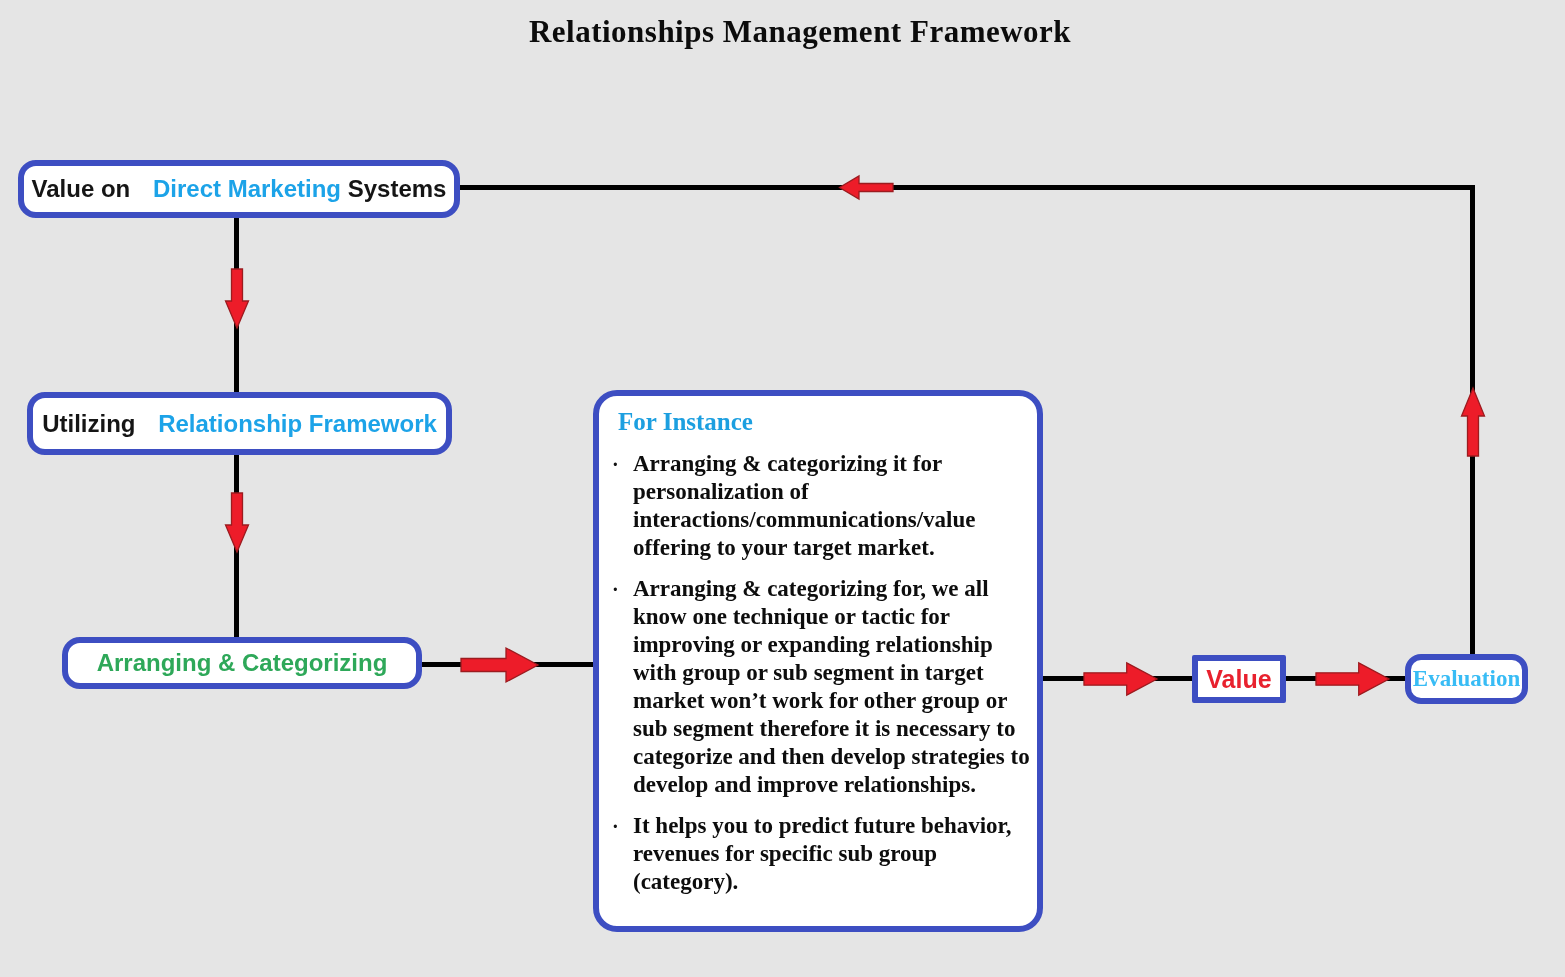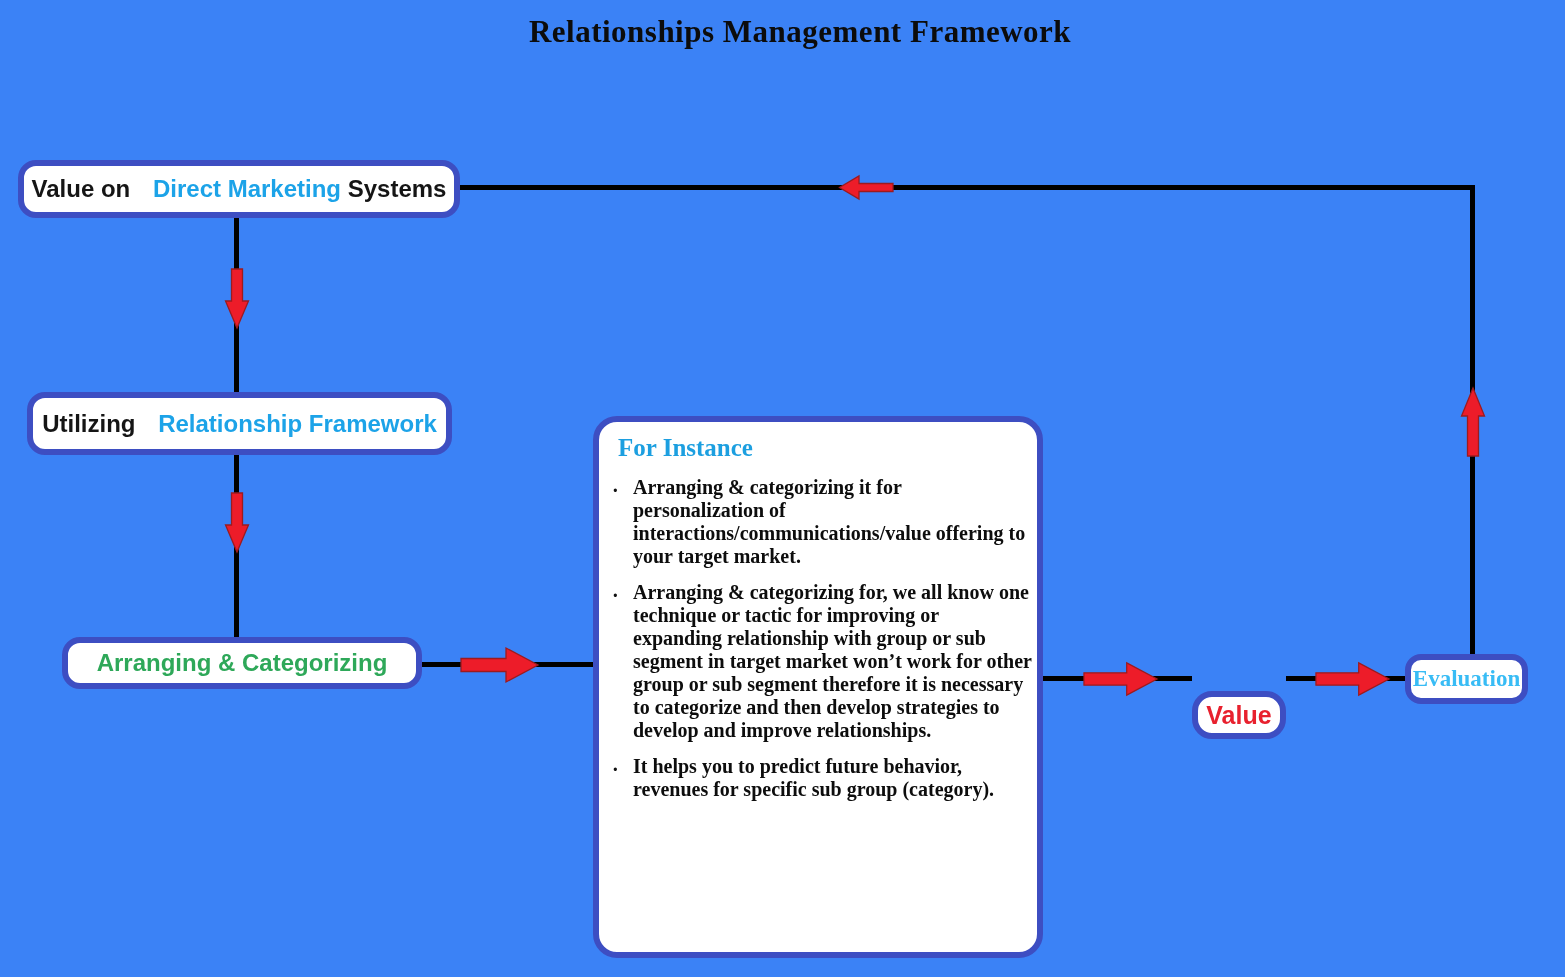--- a/index.html
+++ b/index.html
@@ -1,19 +1,19 @@
 <!DOCTYPE html>
 <html><head>
 <meta charset="utf-8">
 <style>
   html, body { margin: 0; padding: 0; background: #ffffff; }
   #canvas {
     position: relative;
     width: 1565px; height: 977px;
-    background: #3b82f6;
+    background: #e5e5e5;
     font-family: "Liberation Sans", sans-serif;
     overflow: hidden;
   }
 
   .title {
     position: absolute;
     left: 500px; top: 14px; width: 600px;
     text-align: center;
     font-family: "Liberation Serif", serif;
     font-weight: 700;
@@ -37,31 +37,31 @@
   }
   .node-label { font-size: 24px; color: #151515; }
   .hl-cyan   { color: #1ca3e8; margin-left: 16px; }
   .hl-green  { color: #2ea859; }
   .hl-red    { color: #e8212e; }
   .hl-eval   { color: #38bcf5; }
 
   #node-focus      { left: 18px;  top: 160px; width: 442px; height: 58px; }
   #node-utilizing  { left: 27px;  top: 392px; width: 425px; height: 63px; }
   #node-arranging  { left: 62px;  top: 637px; width: 360px; height: 52px; }
-  #node-value      { left: 1192px; top: 655px; width: 94px;  height: 48px; border-radius: 20px; margin-top: 36px; }
+  #node-value      { left: 1192px; top: 655px; width: 94px;  height: 48px; border-radius: 2px; }
   #node-evaluation { left: 1405px; top: 654px; width: 123px; height: 50px; border-radius: 16px; }
   #node-value .node-label { font-size: 25px; }
   #node-evaluation .node-label {
     font-family: "Liberation Serif", serif;
     font-size: 23px;
   }
 
   #node-for-instance {
     position: absolute;
-    left: 593px; top: 416px; width: 450px; height: 542px;
+    left: 593px; top: 390px; width: 450px; height: 542px;
     box-sizing: border-box;
     border: 6px solid #3d4ec2;
     border-radius: 24px;
     background: #ffffff;
     padding: 10px 5px 10px 13px;
     z-index: 3;
   }
   .fi-heading {
     font-family: "Liberation Serif", serif;
     font-weight: 700;
@@ -78,22 +78,22 @@
     flex: 0 0 21px;
     font-family: "Liberation Serif", serif;
     font-weight: 700;
     font-size: 20px;
     line-height: 28px;
     color: #111;
   }
   .fi-text {
     font-family: "Liberation Serif", serif;
     font-weight: 700;
-    font-size: 20px;
-    line-height: 23px;
+    font-size: 23px;
+    line-height: 28px;
     color: #0d0d0d;
   }
 
   .line { position: absolute; background: #000000; z-index: 1; }
   .arrow { position: absolute; z-index: 2; }
 </style>
 </head>
 <body>
 
 <div id="canvas">

